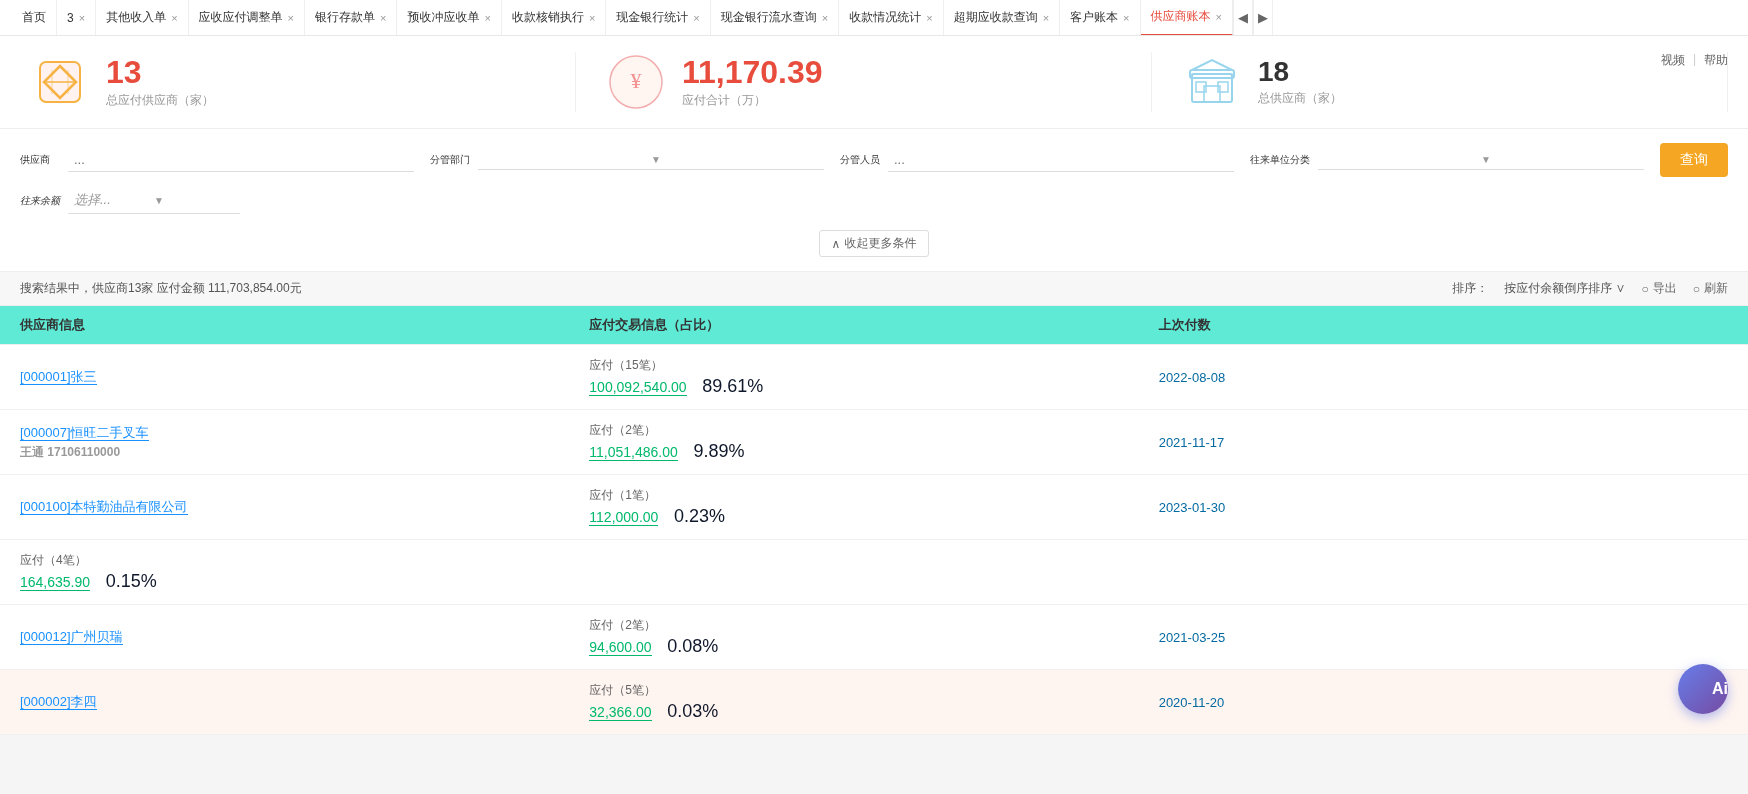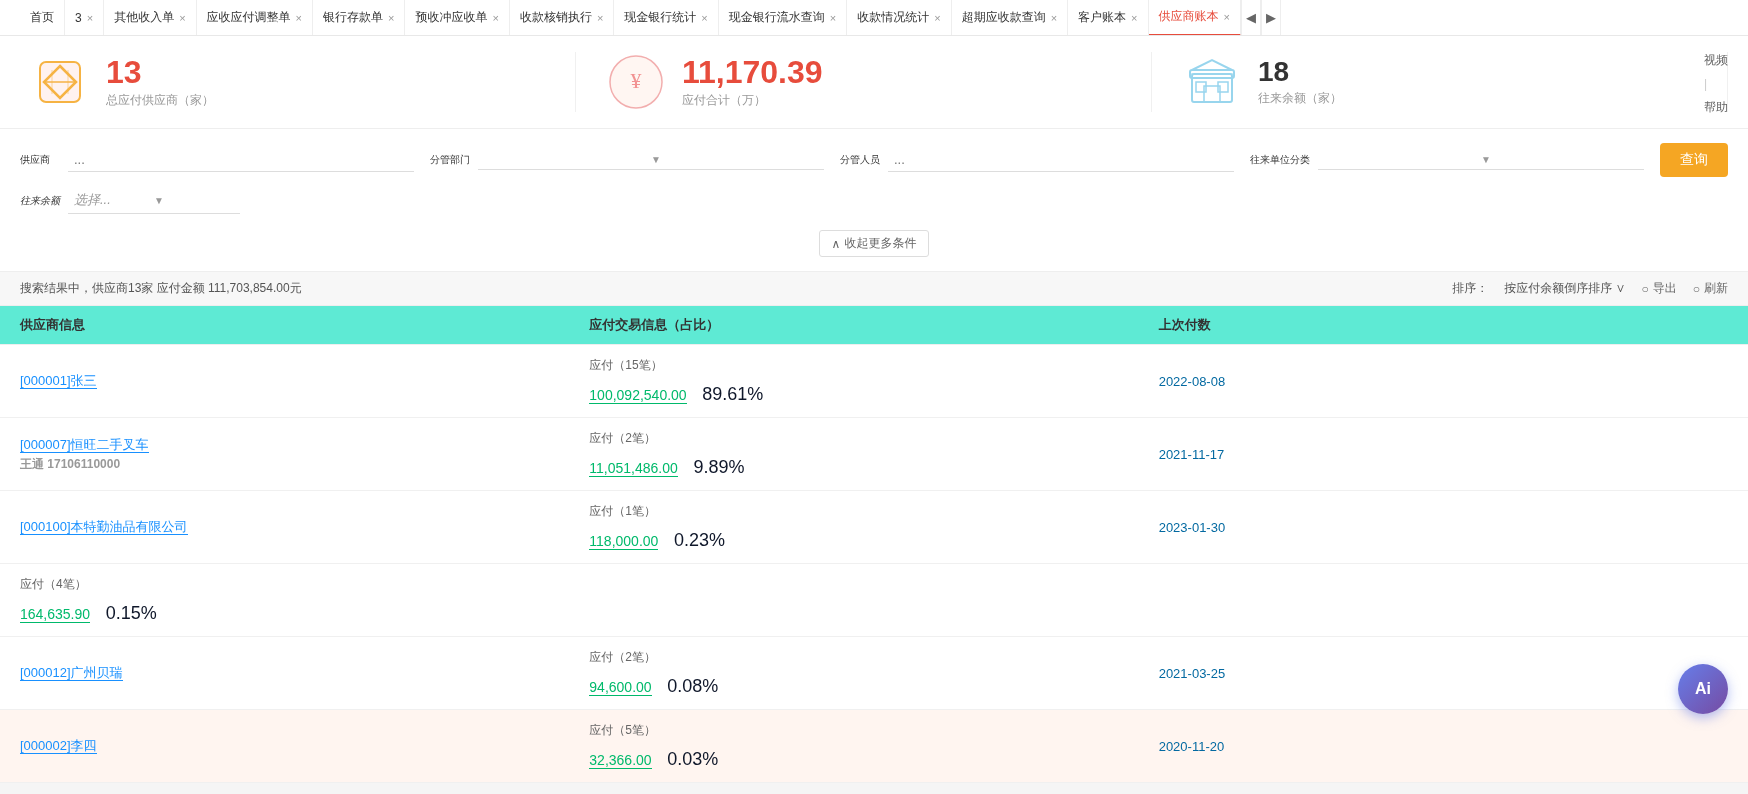--- a/index.html
+++ b/index.html
@@ -5,21 +5,21 @@
     * { box-sizing: border-box; margin: 0; padding: 0; }
     body { font-family: "Microsoft YaHei", "PingFang SC", Arial, sans-serif; font-size: 13px; background: #f5f5f5; color: #333; min-width: 1748px; }
 
     
     .top-nav {
       background: #fff;
       border-bottom: 1px solid #e8e8e8;
       display: flex;
       align-items: center;
       height: 36px;
-      padding: 0 20px;
+      padding: 0 12px;
       overflow: hidden;
     }
     .nav-tab {
       display: inline-flex;
       align-items: center;
       padding: 0 10px;
       height: 36px;
       font-size: 12px;
       color: #333;
       cursor: pointer;
@@ -85,21 +85,20 @@
       margin-top: 4px;
     }
     .header-actions {
       position: absolute;
       right: 20px;
       top: 16px;
       font-size: 12px;
       color: #666;
       display: flex;
       gap: 8px;
-      flex-direction: column;
     }
     .header-actions span { cursor: pointer; }
     .header-actions .divider { color: #ccc; }
 
     
     .filter-area {
       background: #fff;
       padding: 14px 20px;
       border-bottom: 1px solid #eee;
     }
@@ -226,21 +225,21 @@
     }
     .supplier-sub {
       font-size: 12px;
       color: #999;
       margin-top: 2px;
       font-weight: bold;
     }
     .transaction-info {
       display: flex;
       flex-direction: column;
-      gap: 10px;
+      gap: 2px;
     }
     .transaction-label { font-size: 12px; color: #666; }
     .transaction-amount {
       color: #00b96b;
       font-size: 14px;
       font-weight: 500;
       cursor: pointer;
       border-bottom: 1px solid #00b96b;
       display: inline-block;
     }
@@ -257,21 +256,21 @@
       position: fixed;
       right: 20px;
       bottom: 80px;
       background: linear-gradient(135deg, #667eea 0%, #764ba2 100%);
       color: white;
       border-radius: 50%;
       width: 50px;
       height: 50px;
       display: flex;
       align-items: center;
-      justify-content: center;
+      justify-content: flex-end;
       font-size: 16px;
       font-weight: bold;
       cursor: pointer;
       box-shadow: 0 4px 12px rgba(102,126,234,0.5);
     }
 
     
     .icon-diamond { display: inline-flex; }
     .icon-store { display: inline-flex; }
   </style>
@@ -372,21 +371,21 @@
         <rect x="8" y="18" width="44" height="8" rx="2" fill="none" stroke="#87ceeb" stroke-width="2"></rect>
         <line x1="8" y1="22" x2="52" y2="22" stroke="#87ceeb" stroke-width="1"></line>
         <rect x="22" y="34" width="16" height="16" fill="none" stroke="#87ceeb" stroke-width="1.5"></rect>
         <rect x="14" y="30" width="10" height="10" fill="none" stroke="#87ceeb" stroke-width="1.5"></rect>
         <rect x="36" y="30" width="10" height="10" fill="none" stroke="#87ceeb" stroke-width="1.5"></rect>
         <polygon points="10,18 30,8 50,18" fill="none" stroke="#87ceeb" stroke-width="2"></polygon>
       </svg>
     </div>
     <div class="stat-info">
       <div class="stat-number dark">18</div>
-      <div class="stat-label">往来余额（家）</div>
+      <div class="stat-label">总供应商（家）</div>
     </div>
   </div>
 
   <div class="header-actions">
     <span style="cursor:pointer;">视频</span>
     <span class="divider">|</span>
     <span style="cursor:pointer;">帮助</span>
   </div>
 </div>
 
@@ -490,21 +489,21 @@
       <div class="last-payment">2021-11-17</div>
     </div>
 
     <div class="table-row-item">
       <div>
         <a class="supplier-link">[000100]本特勤油品有限公司</a>
       </div>
       <div class="transaction-info">
         <span class="transaction-label">应付（1笔）</span>
         <div>
-          <a class="transaction-amount">118,000.00</a>
+          <a class="transaction-amount">112,000.00</a>
           <span class="transaction-pct">0.23%</span>
         </div>
       </div>
       <div class="last-payment">2023-01-30</div>
     </div>
 
     <div class="table-row-item">
       <div class="transaction-info">
         <span class="transaction-label">应付（4笔）</span>
         <div>

